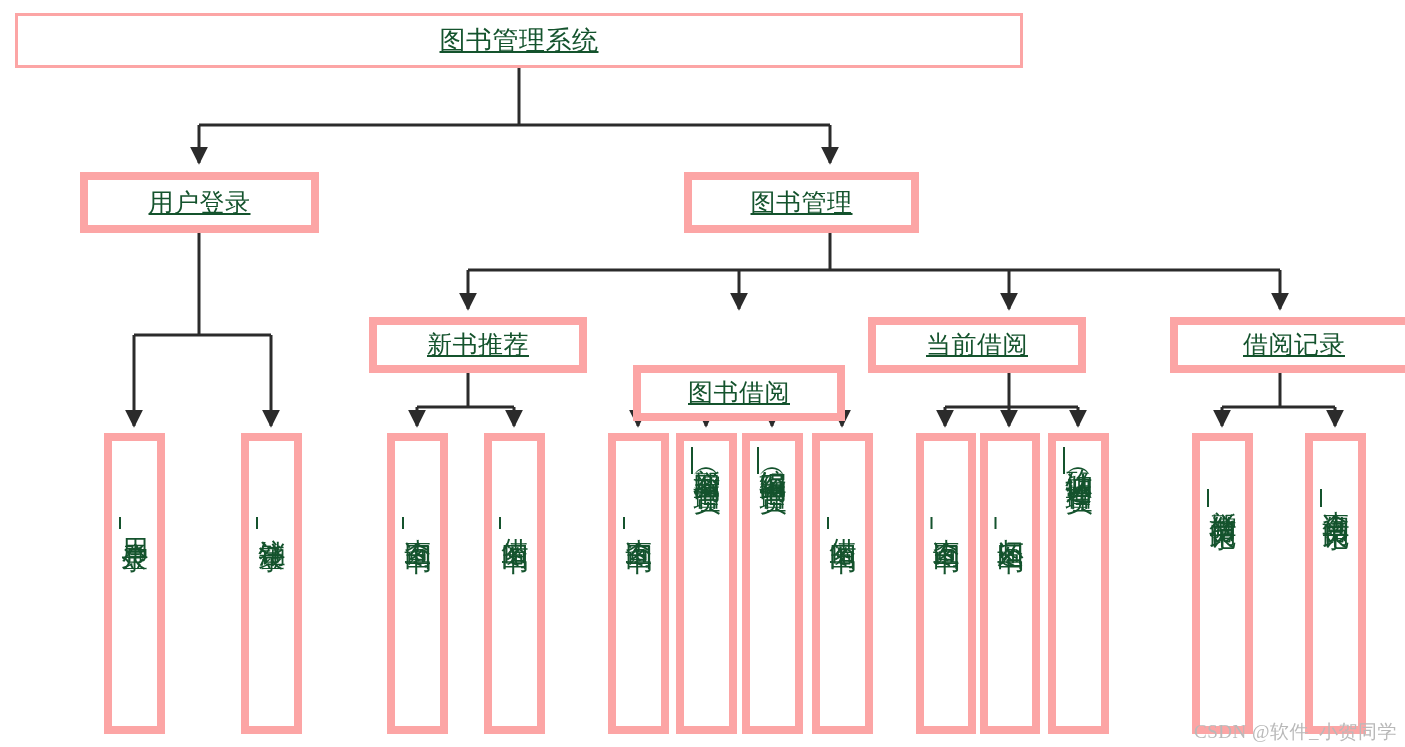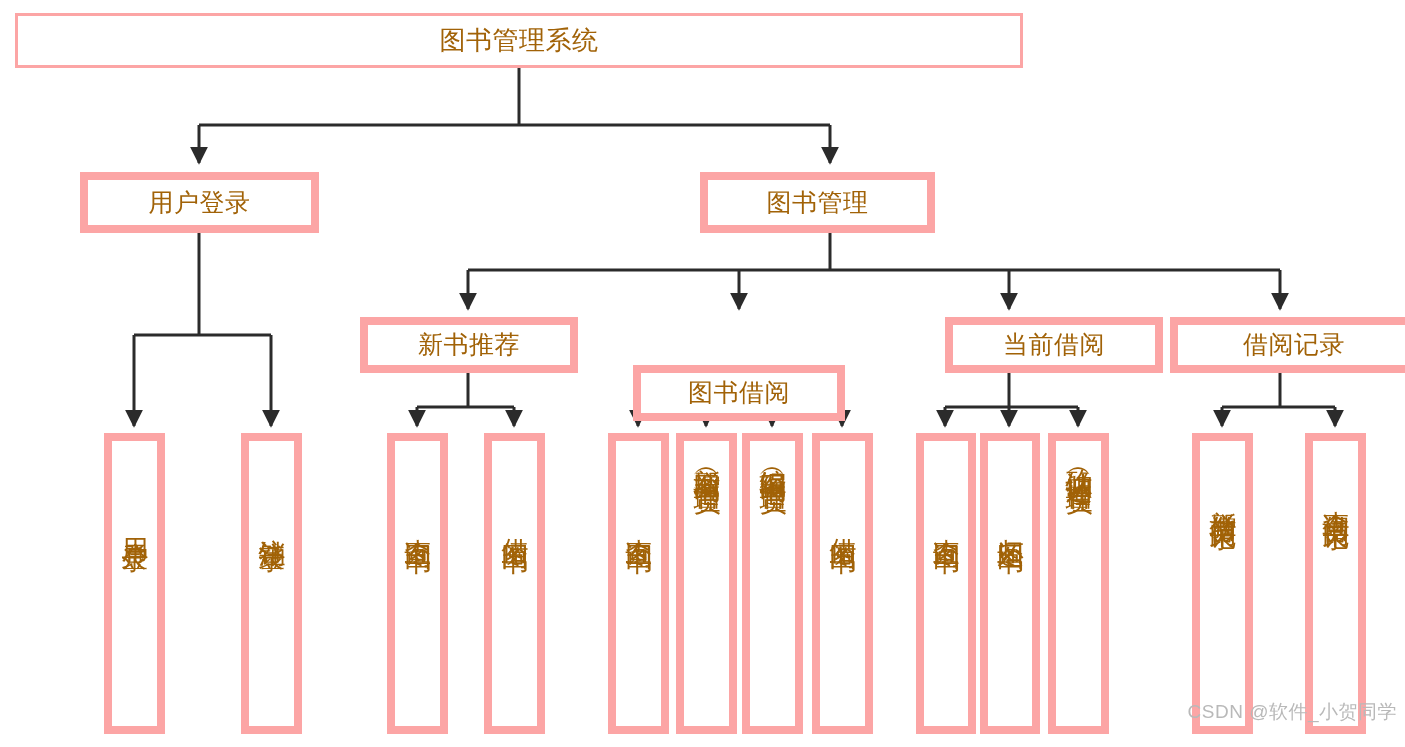--- a/index.html
+++ b/index.html
@@ -26,22 +26,23 @@
     pointer-events: none;
   }
   .node {
     position: absolute;
     box-sizing: border-box;
     background: #ffffff;
     border: 8px solid #fca5a5;
     display: flex;
     align-items: center;
     justify-content: center;
-    color: #a16207;
+    color: #14532d;
     z-index: 2;
+    text-decoration: underline;
   }
   .node .label {
     display: block;
     text-align: center;
     line-height: 1.18;
     letter-spacing: 0.5px;
   }
   .node.horiz .label {
     font-size: 25px;
     white-space: nowrap;
@@ -67,26 +68,27 @@
   }
   .node.vert.mid .label {
     padding-top: 70px;
   }
   .node.vert.midlow .label {
     padding-top: 42px;
   }
   .watermark {
     position: absolute;
     right: 8px;
-    bottom: 22px;
+    bottom: 2px;
     font-size: 19px;
     color: #b9b9b9;
     letter-spacing: 0.5px;
     white-space: nowrap;
     z-index: 5;
+    font-family: Liberation Serif, serif;
   }
 </style>
 </head>
 <body>
 
 <div id="diagram-root">
 
   <svg id="edges" viewBox="0 0 1405 747" width="1405" height="747" xmlns="http://www.w3.org/2000/svg">
     <defs>
       <marker id="arrow" viewBox="0 0 10 10" refX="9" refY="5" markerWidth="6" markerHeight="6" orient="auto-start-reverse">
@@ -137,31 +139,31 @@
     </g>
   </svg>
 
   <div class="node horiz root" style="left:15px; top:13px; width:1008px; height:55px;">
     <span class="label">图书管理系统</span>
   </div>
 
   <div class="node horiz" style="left:80px; top:172px; width:239px; height:61px;">
     <span class="label">用户登录</span>
   </div>
-  <div class="node horiz" style="left:700px; top:172px; width:235px; height:61px;">
+  <div class="node horiz" style="left:684px; top:172px; width:235px; height:61px;">
     <span class="label">图书管理</span>
   </div>
 
-  <div class="node horiz" style="left:360px; top:317px; width:218px; height:56px;align-items:center;">
+  <div class="node horiz" style="left:369px; top:317px; width:218px; height:56px;align-items:center;">
     <span class="label">新书推荐</span>
   </div>
   <div class="node horiz" style="left:633px; top:317px; width:212px; height:56px;margin-top:48px;">
     <span class="label">图书借阅</span>
   </div>
-  <div class="node horiz" style="left:945px; top:317px; width:218px; height:56px;">
+  <div class="node horiz" style="left:868px; top:317px; width:218px; height:56px;">
     <span class="label">当前借阅</span>
   </div>
   <div class="node horiz" style="left:1170px; top:317px; width:248px; height:56px;">
     <span class="label">借阅记录</span>
   </div>
 
   <div class="node vert mid" style="left:104px; top:433px; width:61px; height:301px;">
     <span class="label">用户登录</span>
   </div>
   <div class="node vert mid" style="left:241px; top:433px; width:61px; height:301px;">

